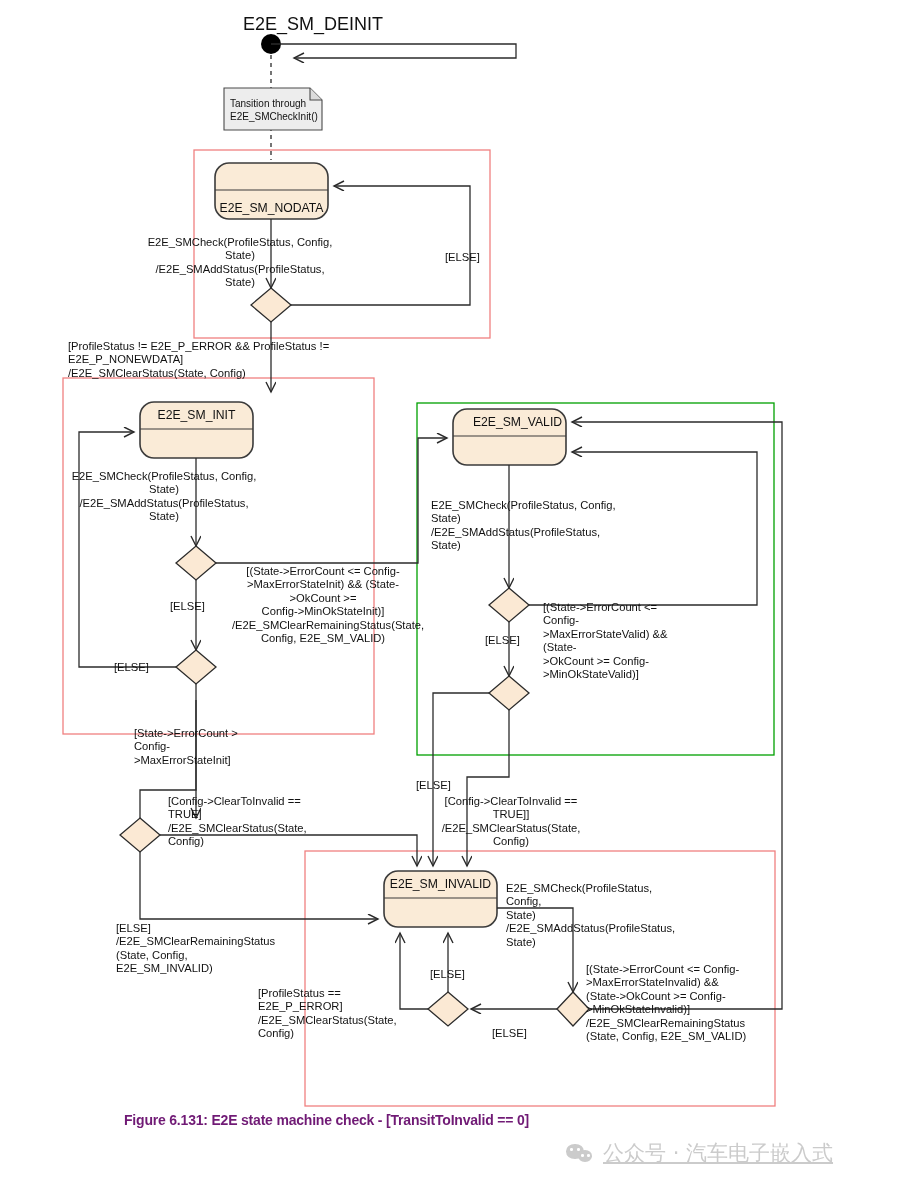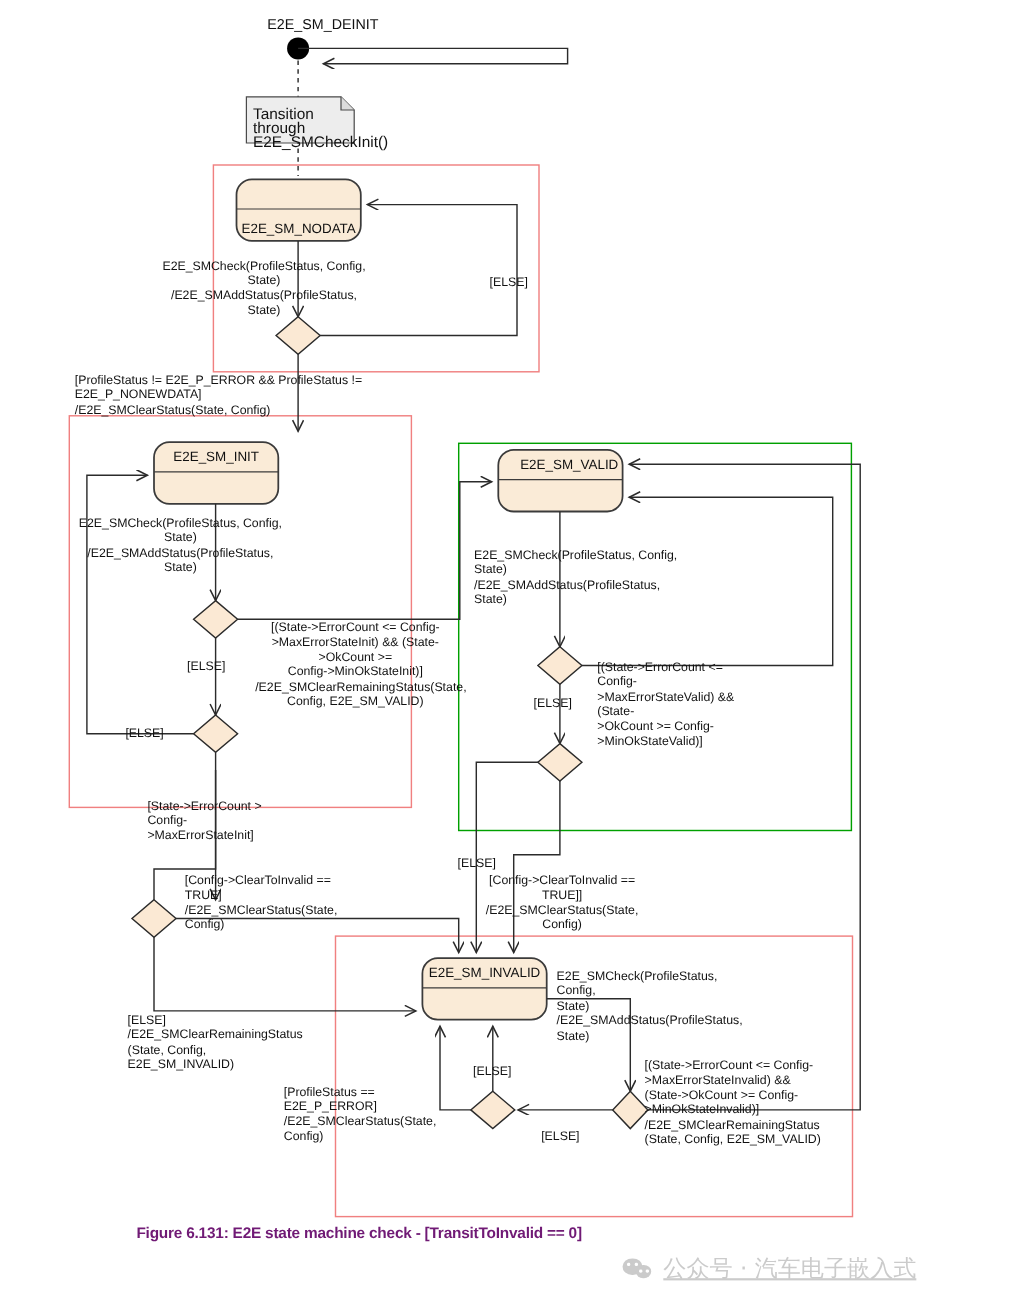--- a/index.html
+++ b/index.html
@@ -13,25 +13,25 @@
 
   .lbl{position:absolute;font-size:11.2px;line-height:13.4px;color:#111;white-space:pre-line;}
   .lbl.c{text-align:center;}
   .lbl.l{text-align:left;}
 
   .state-name{
     position:absolute;font-size:12.2px;color:#111;text-align:center;
     white-space:nowrap;
   }
   .note-text{
-    position:absolute;font-size:14px;line-height:13px;color:#111;
+    position:absolute;font-size:10px;line-height:13px;color:#111;
     white-space:pre-line;
   }
   .deinit-label{
-    position:absolute;font-size:13px;color:#111;white-space:nowrap;
+    position:absolute;font-size:18px;color:#111;white-space:nowrap;
   }
   .caption{
     position:absolute;left:124px;top:1112px;width:760px;
     font-size:14px;font-weight:bold;color:#701a75;
     font-family:"Liberation Sans","DejaVu Sans",sans-serif;
     letter-spacing:-0.2px;
   }
   .watermark{
     position:absolute;left:566px;top:1136px;width:350px;height:34px;
     display:flex;align-items:center;gap:9px;

